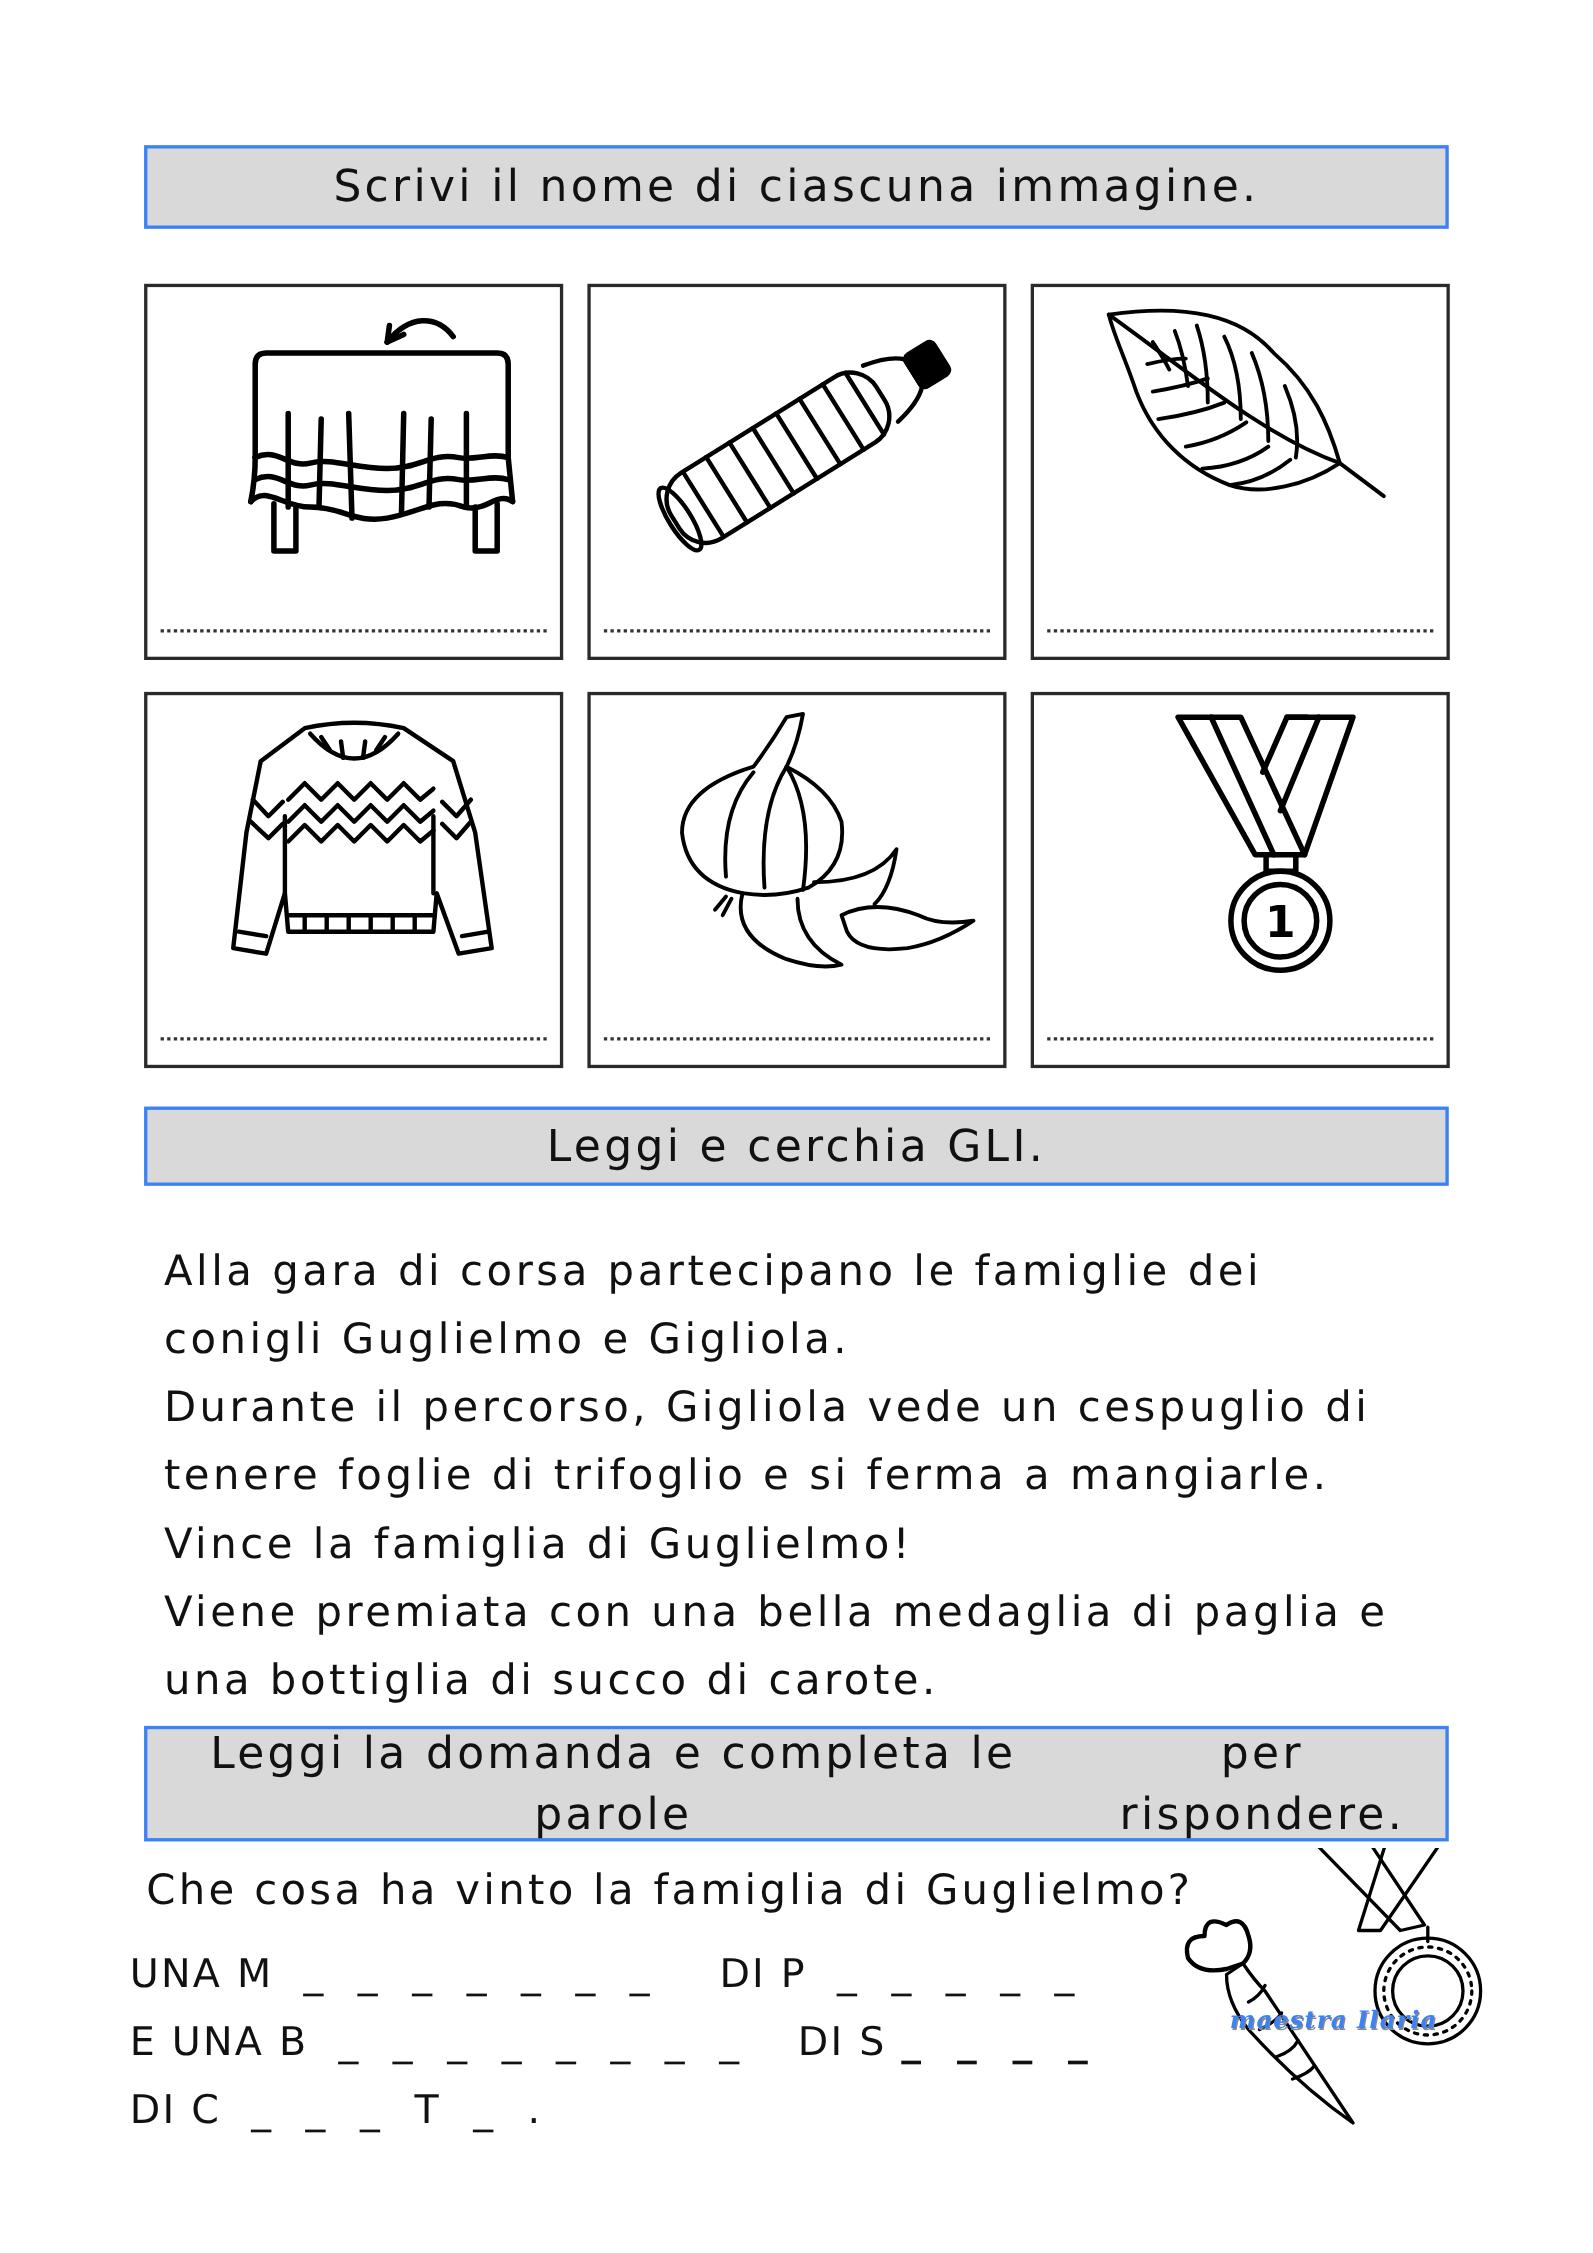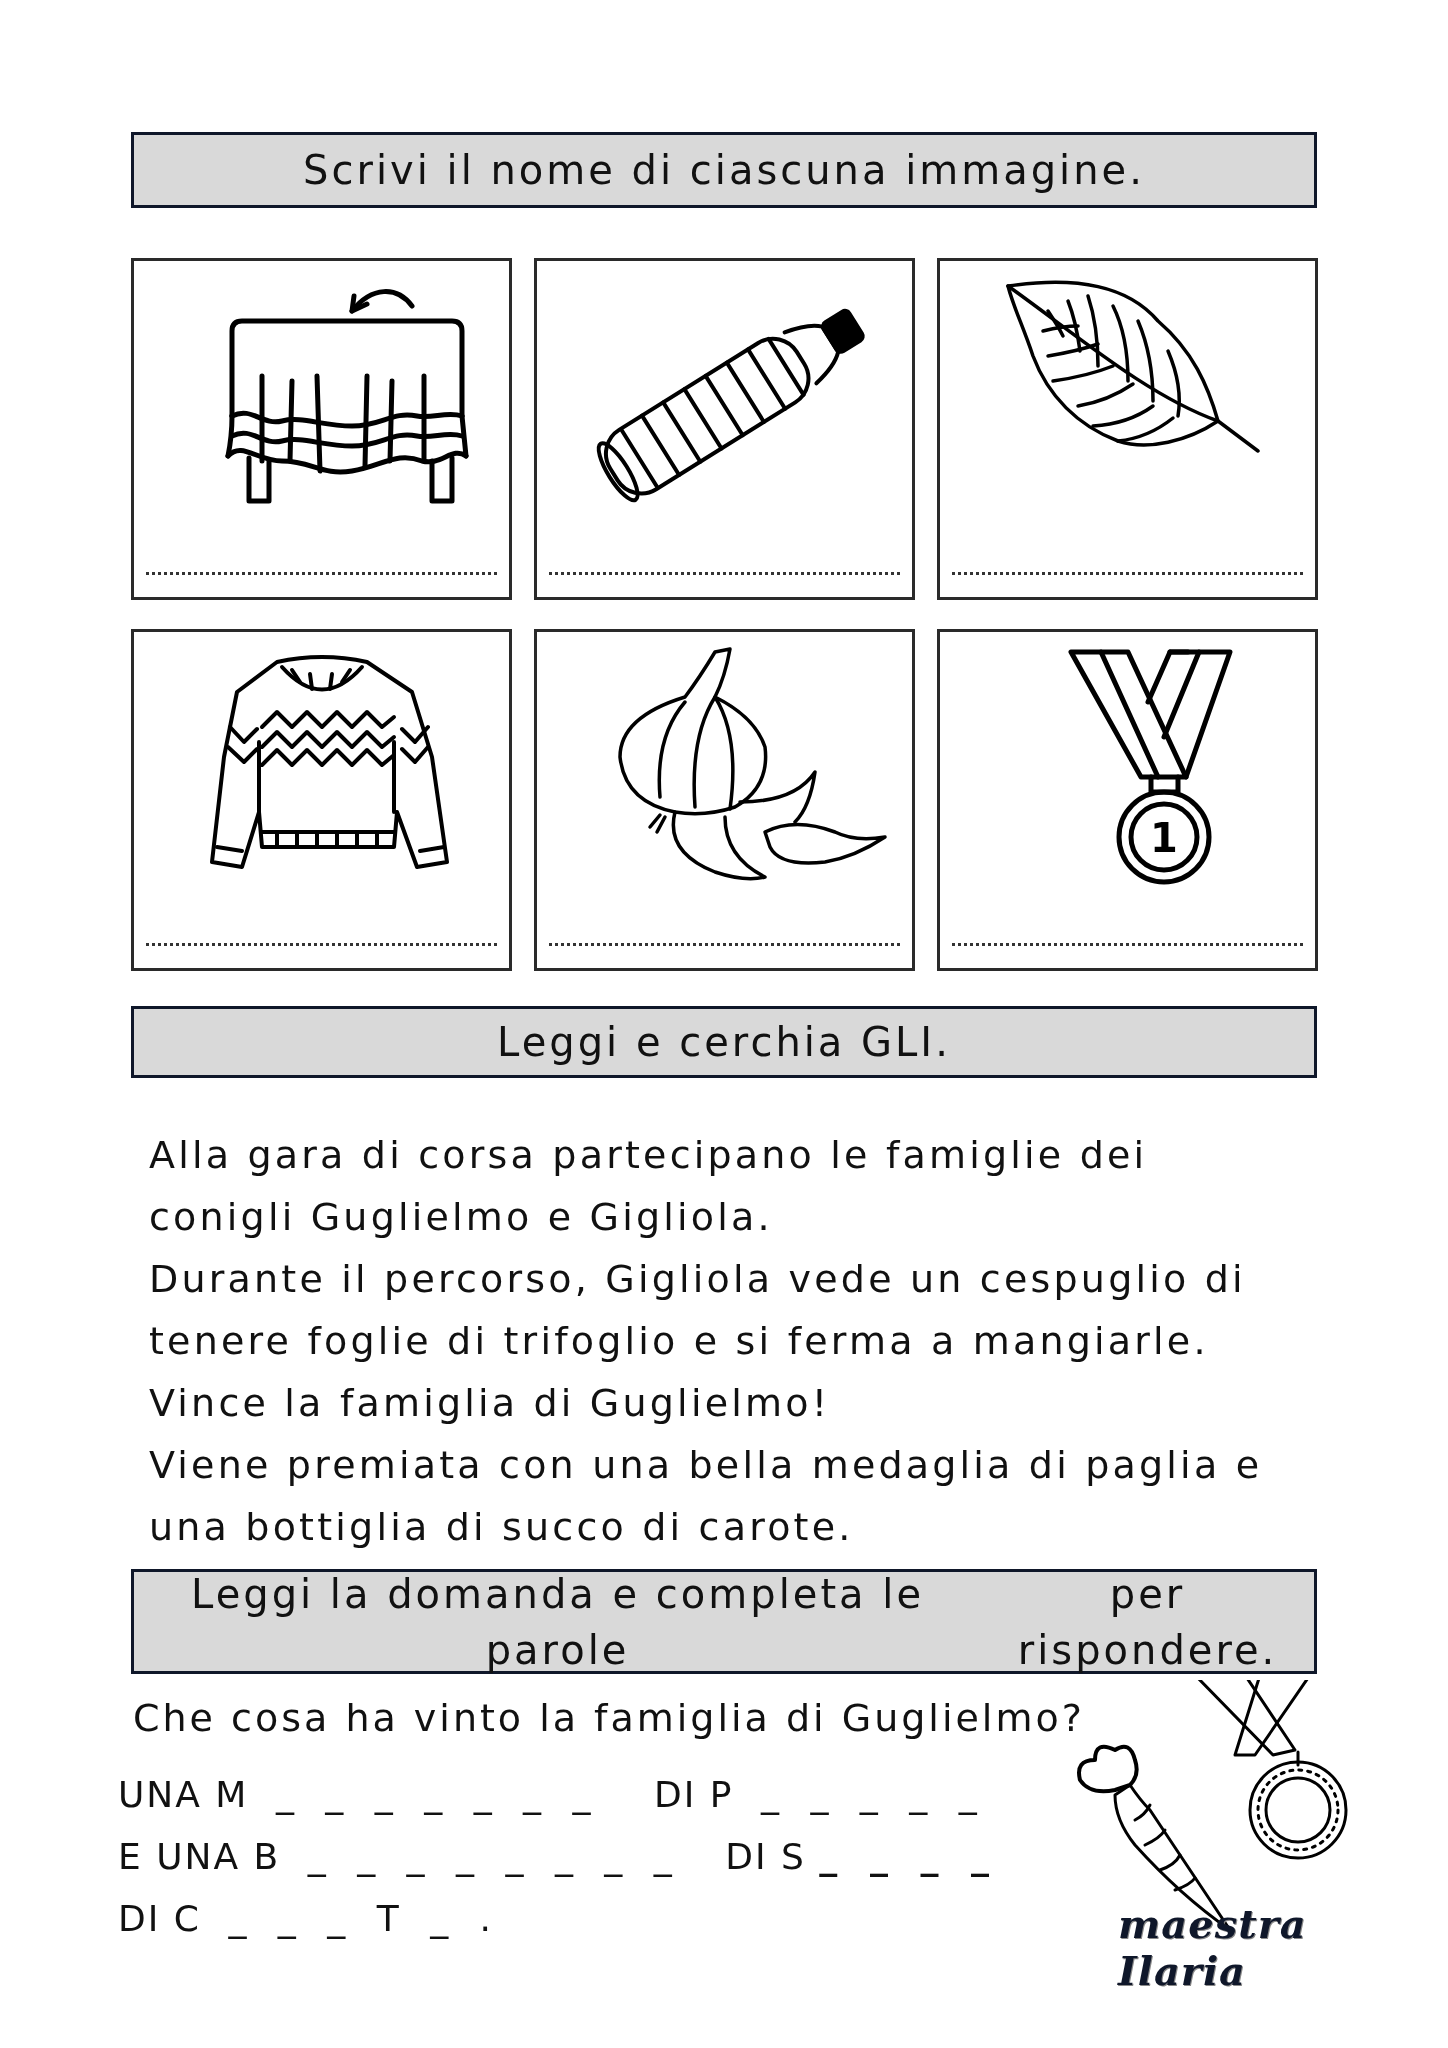--- a/index.html
+++ b/index.html
@@ -2,21 +2,21 @@
 <html><head>
 <meta charset="utf-8">
 <style>
   html, body { margin: 0; padding: 0; background: #ffffff; }
   body {
     width: 1448px; height: 2048px; position: relative; overflow: hidden;
     font-family: "DejaVu Sans", sans-serif; color: #111;
   }
   .banner {
     position: absolute; left: 131px; width: 1186px;
-    background: #d9d9d9; border: 3px solid #0f172a; box-sizing: border-box;
+    background: #d9d9d9; border: 3px solid #3b82f6; box-sizing: border-box;
     display: flex; align-items: center; justify-content: center;
     text-align: center; font-size: 40px; letter-spacing: 3px; line-height: 58px;
   }
   .card {
     position: absolute; width: 381px; height: 342px;
     border: 3px solid #2a2a2a; box-sizing: border-box; background: #fff;
   }
   .card .pic {
     position: absolute; left: 0; right: 0; top: 0; height: 270px;
     display: flex; align-items: center; justify-content: center;
@@ -36,23 +36,23 @@
     font-size: 38px; letter-spacing: 3px; line-height: 56px; white-space: nowrap;
   }
   .fill-row {
     position: absolute; left: 118px; font-size: 36px; letter-spacing: 2px;
     white-space: nowrap; line-height: 50px;
   }
   .fill-row span { display: inline-block; }
   .blanks { letter-spacing: 10px; }
   .illustration { position: absolute; left: 1070px; top: 1680px; }
   .watermark {
-    position: absolute; left: 1118px; top: 1900px;
+    position: absolute; left: 1118px; top: 1824px;
     font-family: "DejaVu Serif", serif; font-style: italic; font-weight: bold;
-    font-size: 40px; color: #0f172a; letter-spacing: 1px;
+    font-size: 22px; color: #3b82f6; letter-spacing: 1px;
     text-shadow: 1px 1px 0 #888;
   }
 </style>
 </head>
 <body>
 
 <div class="banner" style="top:132px;height:76px;">
   <span>Scrivi il nome di ciascuna immagine.</span>
 </div>
 

